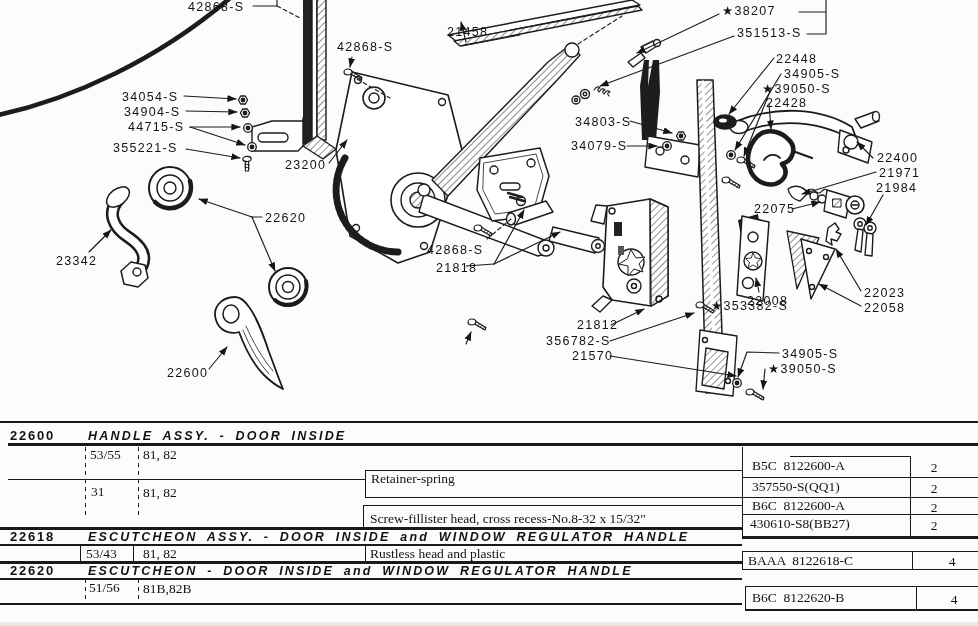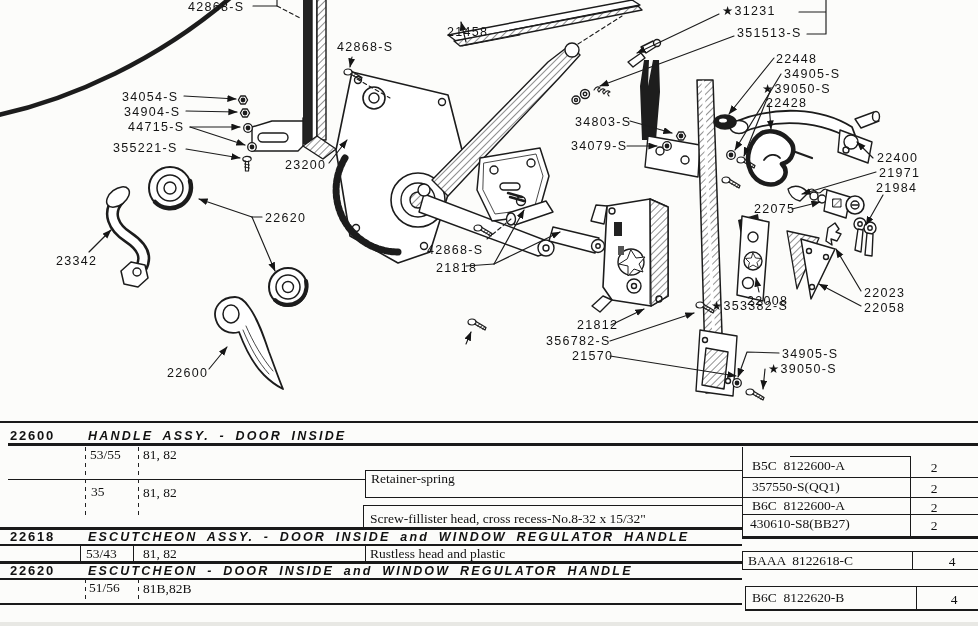--- a/index.html
+++ b/index.html
@@ -305,21 +305,21 @@
     <div class="plbl" style="left:447px;top:25px">21458</div>
     <div class="plbl" style="left:337px;top:40px">42868-S</div>
     <div class="plbl" style="left:122px;top:90px">34054-S</div>
     <div class="plbl" style="left:124px;top:105px">34904-S</div>
     <div class="plbl" style="left:128px;top:120px">44715-S</div>
     <div class="plbl" style="left:113px;top:141px">355221-S</div>
     <div class="plbl" style="left:285px;top:158px">23200</div>
     <div class="plbl" style="left:265px;top:211px">22620</div>
     <div class="plbl" style="left:56px;top:254px">23342</div>
     <div class="plbl" style="left:167px;top:366px">22600</div>
-    <div class="plbl" style="left:722px;top:3px">★31231</div>
+    <div class="plbl" style="left:722px;top:3px">★38207</div>
     <div class="plbl" style="left:737px;top:26px">351513-S</div>
     <div class="plbl" style="left:776px;top:52px">22448</div>
     <div class="plbl" style="left:784px;top:67px">34905-S</div>
     <div class="plbl" style="left:762px;top:81px">★39050-S</div>
     <div class="plbl" style="left:766px;top:96px">22428</div>
     <div class="plbl" style="left:575px;top:115px">34803-S</div>
     <div class="plbl" style="left:571px;top:139px">34079-S</div>
     <div class="plbl" style="left:877px;top:151px">22400</div>
     <div class="plbl" style="left:879px;top:166px">21971</div>
     <div class="plbl" style="left:876px;top:181px">21984</div>
@@ -377,21 +377,21 @@
 
     <span class="tc pnum" style="left:10px;top:428px">22600</span>
     <span class="tc ttl" style="left:88px;top:429px">HANDLE ASSY. - DOOR INSIDE</span>
     <span class="tc serif" style="left:90px;top:447px">53/55</span>
     <span class="tc serif" style="left:143px;top:447px">81, 82</span>
     <span class="tc serif" style="left:752px;top:458px">B5C  8122600-A</span>
     <span class="tc serif qty" style="left:922px;top:460px">2</span>
     <span class="tc serif" style="left:371px;top:471px">Retainer-spring</span>
     <span class="tc serif" style="left:752px;top:479px">357550-S(QQ1)</span>
     <span class="tc serif qty" style="left:922px;top:481px">2</span>
-    <span class="tc serif" style="left:91px;top:484px">35</span>
+    <span class="tc serif" style="left:91px;top:484px">31</span>
     <span class="tc serif" style="left:143px;top:485px">81, 82</span>
     <span class="tc serif" style="left:752px;top:498px">B6C  8122600-A</span>
     <span class="tc serif qty" style="left:922px;top:500px">2</span>
     <span class="tc serif" style="left:370px;top:511px">Screw-fillister head, cross recess-No.8-32 x 15/32"</span>
     <span class="tc serif" style="left:750px;top:516px">430610-S8(BB27)</span>
     <span class="tc serif qty" style="left:922px;top:518px">2</span>
 
     <span class="tc pnum" style="left:10px;top:529px">22618</span>
     <span class="tc ttl" style="left:88px;top:530px">ESCUTCHEON ASSY. - DOOR INSIDE and WINDOW REGULATOR HANDLE</span>
     <span class="tc serif" style="left:86px;top:546px">53/43</span>

